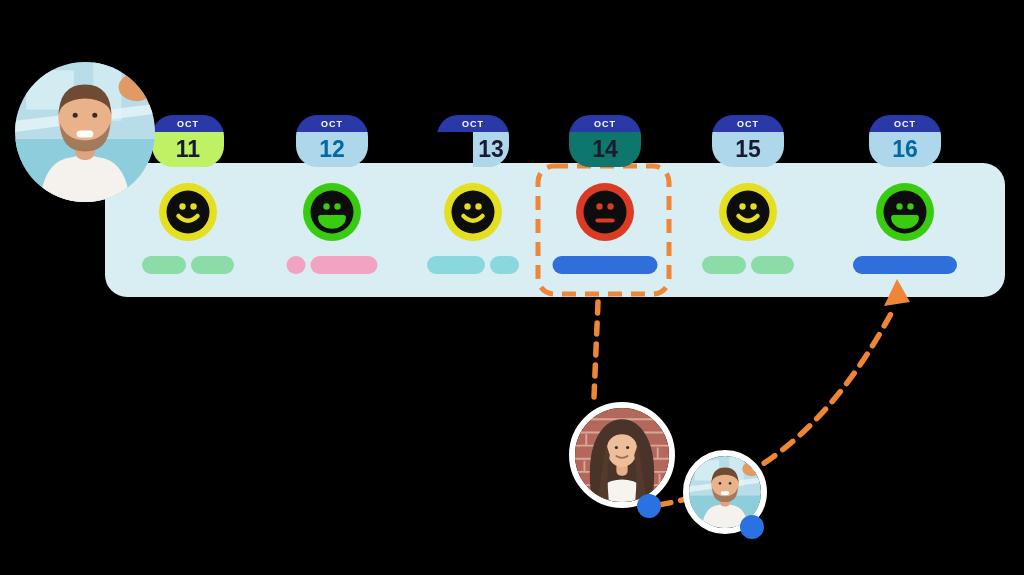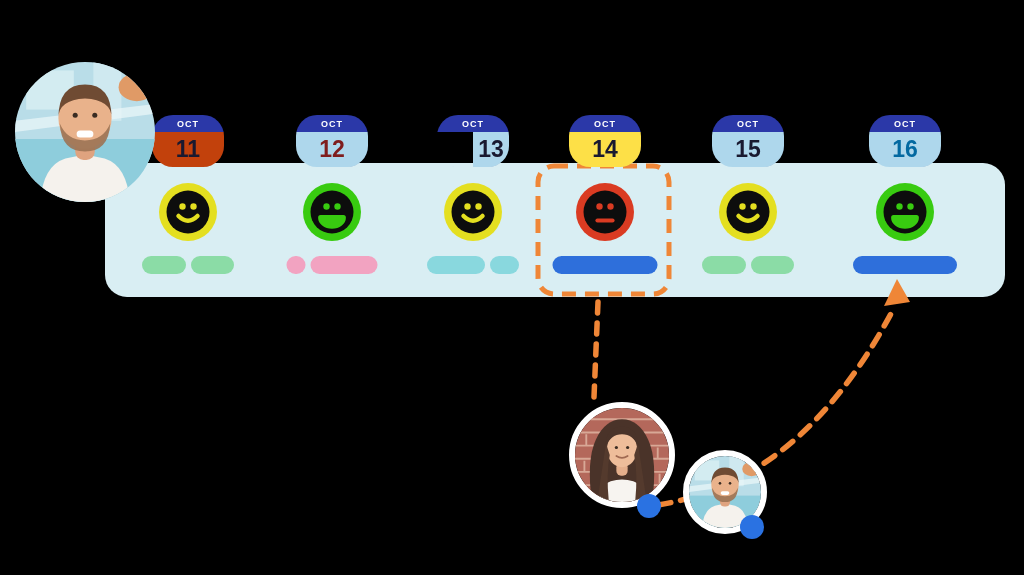--- a/index.html
+++ b/index.html
@@ -90,38 +90,38 @@
     <rect x="538" y="166" width="131" height="128" rx="16" fill="none" stroke-width="5" stroke-dasharray="14 9" stroke="#ef8637"></rect>
     <path d="M598,302 L594,397" fill="none" stroke-width="5.5" stroke-dasharray="11 10" stroke-linecap="round" stroke="#ef8637"></path>
     <path d="M658,505 C750,490 830,430 894,308" fill="none" stroke-width="5.5" stroke-dasharray="13 10" stroke-linecap="round" stroke="#ef8637"></path>
     <polygon points="897,279 884,306 910,302" fill="#ef8637"></polygon>
   </svg>
 
   <div>
       <div class="day" style="left: 118px;">
         <div class="tab">
           <div class="tab-head" style="background: rgb(43, 56, 168); color: rgb(255, 255, 255);">OCT</div>
-          <div class="tab-body" style="background: #c2410c; color: rgb(25, 25, 48);">11</div>
+          <div class="tab-body" style="background: #bef264; color: rgb(25, 25, 48);">11</div>
         </div>
         <svg class="face" viewBox="0 0 58 58">
     <circle cx="29" cy="29" r="29" fill="#e4df20"></circle>
     <circle cx="29" cy="29" r="21.5" fill="#0d0d0d"></circle>
     <circle cx="23.5" cy="23.5" r="3.2" fill="#e4df20"></circle>
     <circle cx="34.5" cy="23.5" r="3.2" fill="#e4df20"></circle>
           <path d="M19.5,33 Q29,42.5 38.5,33" stroke="#e4df20" stroke-width="4.5" fill="none" stroke-linecap="round"></path>
         </svg>
         <div class="pills">
           <div class="pill" style="width: 44px; background: rgb(139, 220, 166);"></div>
           <div class="pill" style="width: 43px; background: rgb(139, 220, 166);"></div>
         </div>
       </div>
       <div class="day" style="left: 262px;">
         <div class="tab">
           <div class="tab-head" style="background: rgb(43, 56, 168); color: rgb(255, 255, 255);">OCT</div>
-          <div class="tab-body" style="background: rgb(174, 215, 236); color: #7f1d1d;">12</div>
+          <div class="tab-body" style="background: rgb(174, 215, 236); color: #0369a1;">12</div>
         </div>
         <svg class="face" viewBox="0 0 58 58">
     <circle cx="29" cy="29" r="29" fill="#38cb10"></circle>
     <circle cx="29" cy="29" r="21.5" fill="#0d0d0d"></circle>
     <circle cx="23.5" cy="23.5" r="3.2" fill="#38cb10"></circle>
     <circle cx="34.5" cy="23.5" r="3.2" fill="#38cb10"></circle>
           <path d="M17.5,32 h23 q2.4,0 2.4,2.8 a13.9,11 0 0 1 -27.8,0 q0,-2.8 2.4,-2.8 z" fill="#38cb10"></path>
         </svg>
         <div class="pills">
           <div class="pill" style="width: 19px; background: rgb(242, 163, 193);"></div>
@@ -141,21 +141,21 @@
           <path d="M19.5,33 Q29,42.5 38.5,33" stroke="#e4df20" stroke-width="4.5" fill="none" stroke-linecap="round"></path>
         </svg>
         <div class="pills">
           <div class="pill" style="width: 58px; background: rgb(137, 216, 222);"></div>
           <div class="pill" style="width: 29px; background: rgb(137, 216, 222);"></div>
         </div>
       </div>
       <div class="day" style="left: 535px;">
         <div class="tab">
           <div class="tab-head" style="background: rgb(43, 56, 168); color: rgb(255, 255, 255);">OCT</div>
-          <div class="tab-body" style="background: #fde047; color: rgb(25, 25, 48);">14</div>
+          <div class="tab-body" style="background: #0f766e; color: rgb(25, 25, 48);">14</div>
         </div>
         <svg class="face" viewBox="0 0 58 58">
     <circle cx="29" cy="29" r="29" fill="#da3b22"></circle>
     <circle cx="29" cy="29" r="21.5" fill="#0d0d0d"></circle>
     <circle cx="23.5" cy="23.5" r="3.2" fill="#da3b22"></circle>
     <circle cx="34.5" cy="23.5" r="3.2" fill="#da3b22"></circle>
           <path d="M21.5,37.5 h15" stroke="#da3b22" stroke-width="4.2" stroke-linecap="round"></path>
         </svg>
         <div class="pills">
           <div class="pill" style="width: 105px; background: rgb(46, 111, 219);"></div>

